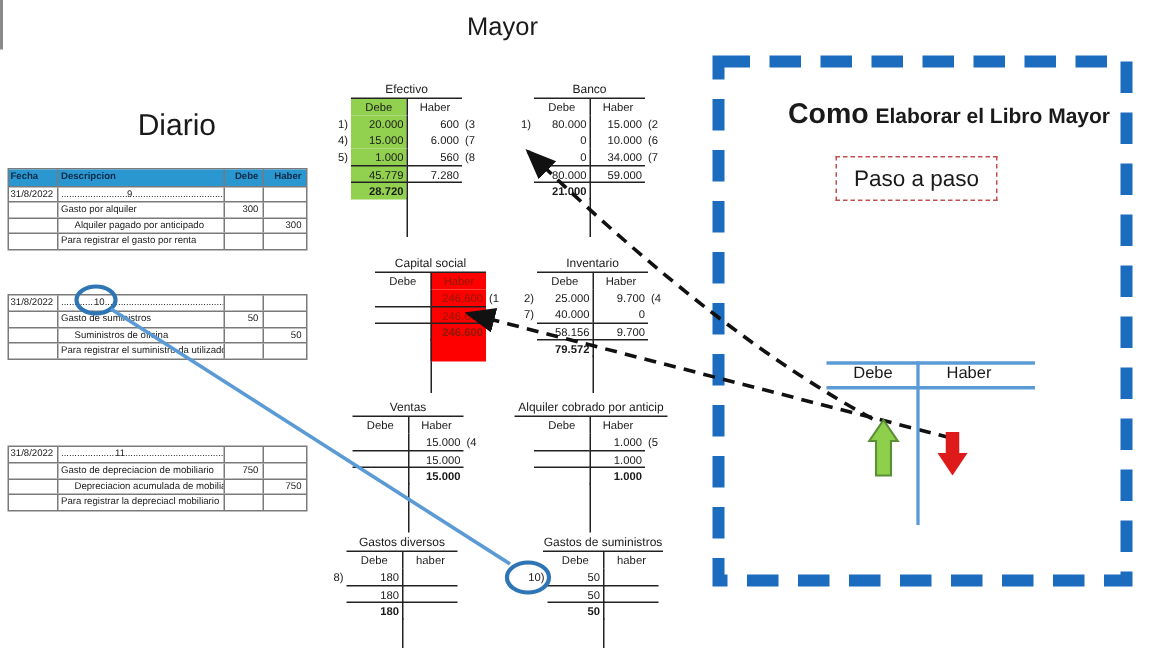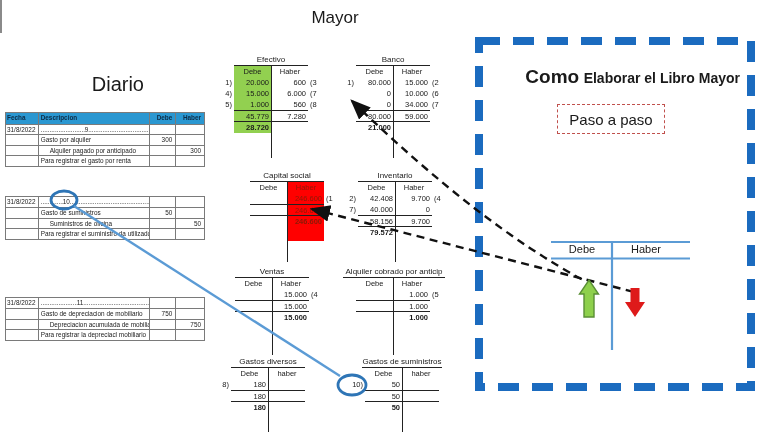--- a/index.html
+++ b/index.html
@@ -263,21 +263,21 @@
         <div class="red-tail" style="height: 15px;"></div>
         <div class="ta-tail" style="height: 21px;"></div>
       </div>
       <div class="ta" style="left: 358px; top: 170px; width: 74px;">
         <div class="ta-title">Inventario</div>
         <div class="ta-row head">
           <div class="ta-c h1">Debe</div>
           <div class="ta-c h2">Haber</div>
         </div>
         <div class="ta-row ">
-          <div class="ta-c h1">42.408</div>
+          <div class="ta-c h1">25.000</div>
           <div class="ta-c h2">9.700</div>
           <span class="lref">2)</span>
           <span class="rref">(4</span>
         </div>
         <div class="ta-row ">
           <div class="ta-c h1">40.000</div>
           <div class="ta-c h2">0</div>
           <span class="lref">7)</span>
         </div>
         <div class="ta-row tot">

